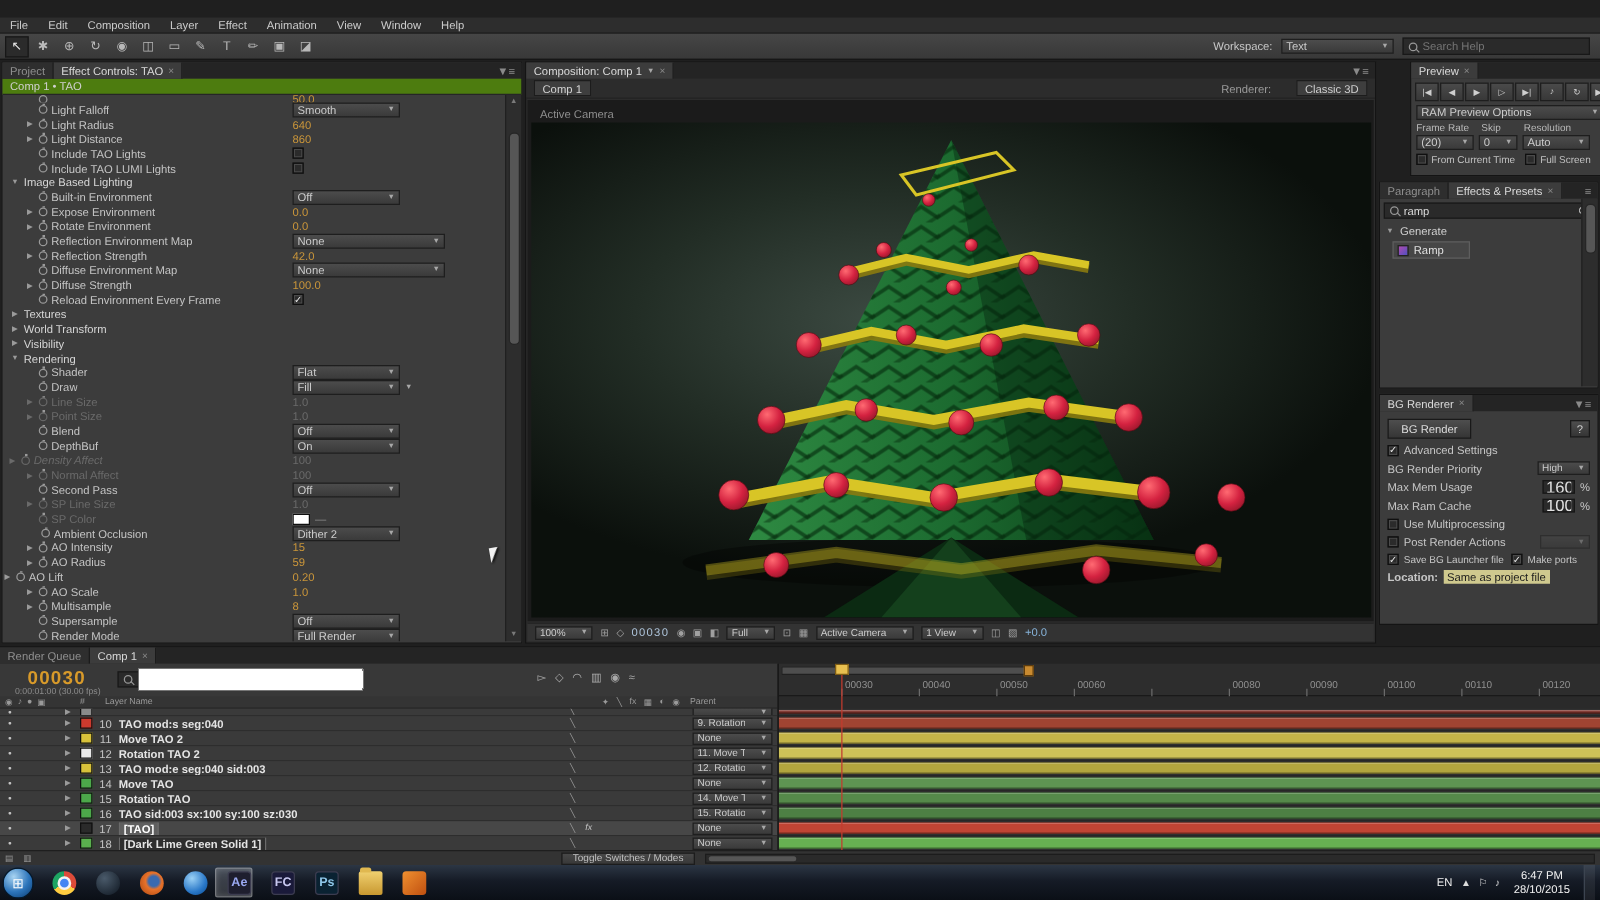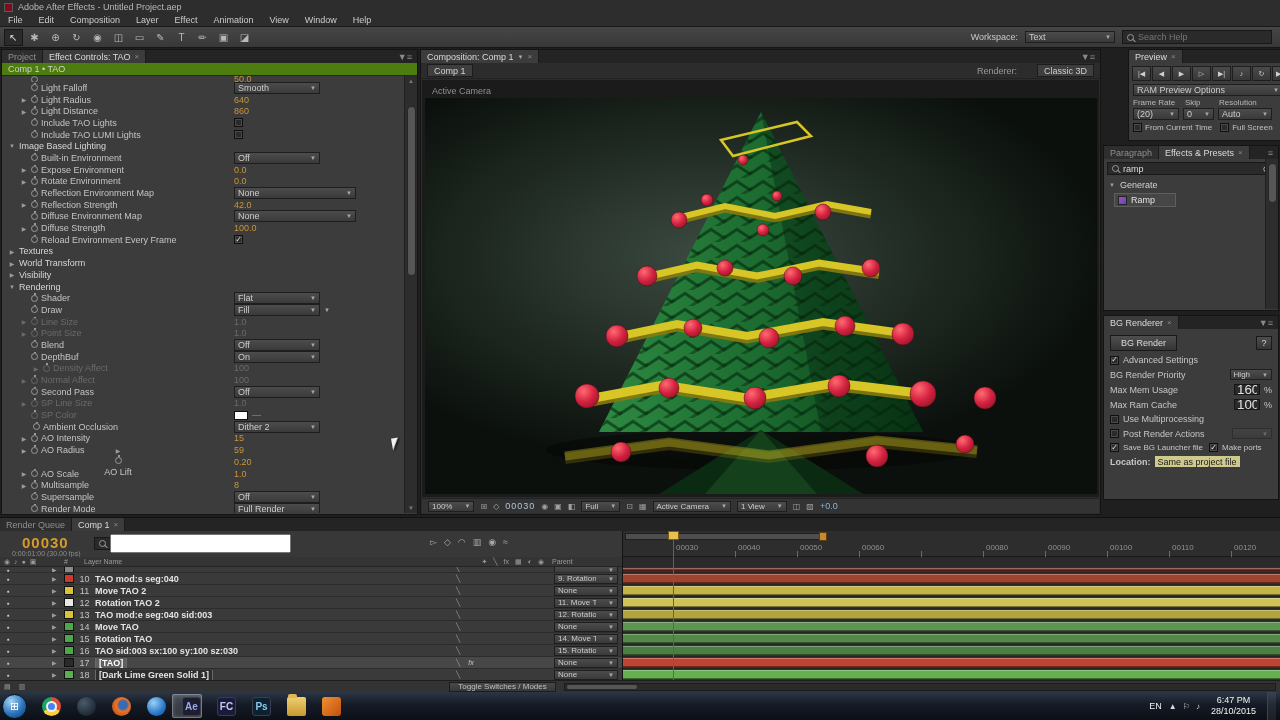--- a/index.html
+++ b/index.html
@@ -160,24 +160,20 @@
 .clock{text-align:center;font-size:9px;line-height:1.25;color:#f2f2f2;padding:0 4px}
 .show-desktop{width:9px;height:28px;border-left:1px solid #3c4450;background:rgba(255,255,255,.07)}
 
 .cursor{position:absolute;left:392px;top:438px;width:0;height:0;border-left:7px solid #f2f2f2;border-bottom:12px solid transparent;transform:rotate(-10deg);filter:drop-shadow(1px 1px 1px #000);z-index:50}
 </style>
 </head>
 <body>
 
 <div id="app">
 
-  <div class="titlebar">
-    <span class="ae-logo"></span>
-    <span>Adobe After Effects - Untitled Project.aep</span>
-  </div>
 
   <div class="menubar" id="menubar">
       <span class="menu-item">File</span>
       <span class="menu-item">Edit</span>
       <span class="menu-item">Composition</span>
       <span class="menu-item">Layer</span>
       <span class="menu-item">Effect</span>
       <span class="menu-item">Animation</span>
       <span class="menu-item">View</span>
       <span class="menu-item">Window</span>
@@ -481,21 +477,21 @@
             <span class="lbl">DepthBuf</span>
           </div>
           <div class="ec-val">
             <span class="dropdown">
               <span>On</span>
               <span class="dd-arrow">▼</span>
             </span>
           </div>
         </div>
         <div class="ec-row disabled">
-          <div class="ec-left" style="padding-left: 30px;">
+          <div class="ec-left" style="padding-left: 4px; font-style: italic;">
             <span class="tri">▶</span>
             <span class="stopwatch"></span>
             <span class="lbl">Density Affect</span>
           </div>
           <div class="ec-val">
             <span class="num">100</span>
           </div>
         </div>
         <div class="ec-row disabled">
           <div class="ec-left" style="padding-left: 18px;">
@@ -568,21 +564,21 @@
           <div class="ec-left" style="padding-left: 18px;">
             <span class="tri">▶</span>
             <span class="stopwatch"></span>
             <span class="lbl">AO Radius</span>
           </div>
           <div class="ec-val">
             <span class="num">59</span>
           </div>
         </div>
         <div class="ec-row">
-          <div class="ec-left" style=" flex-direction: column;">
+          <div class="ec-left" style="">
             <span class="tri">▶</span>
             <span class="stopwatch"></span>
             <span class="lbl">AO Lift</span>
           </div>
           <div class="ec-val">
             <span class="num">0.20</span>
           </div>
         </div>
         <div class="ec-row">
           <div class="ec-left" style="padding-left: 18px;">

